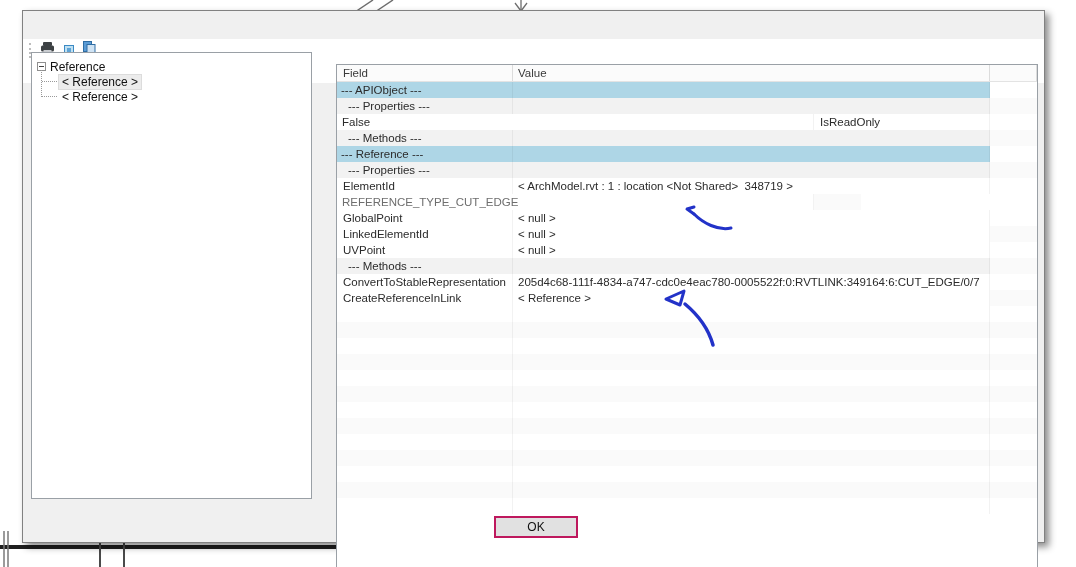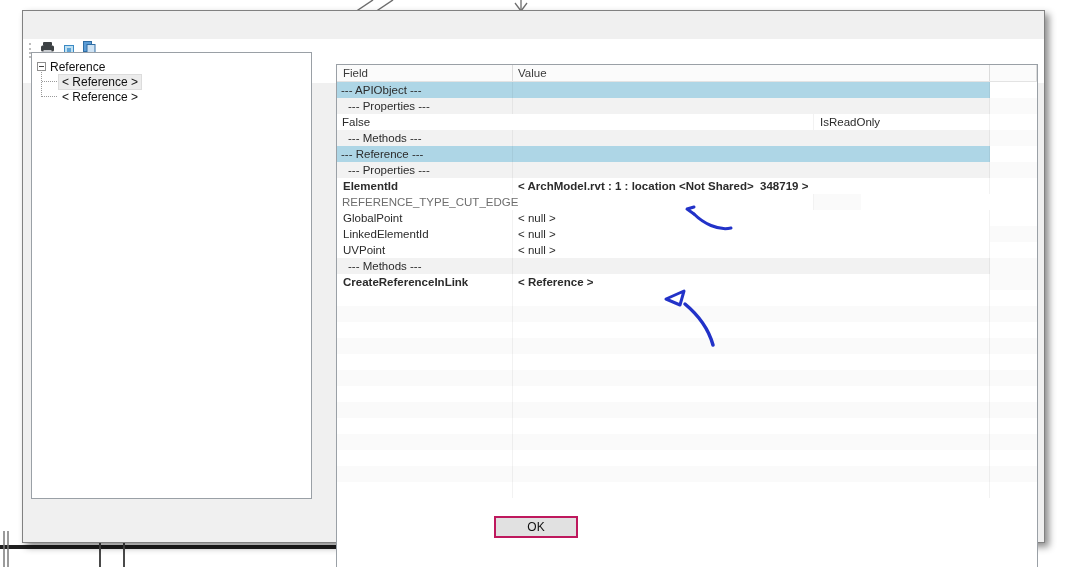--- a/index.html
+++ b/index.html
@@ -69,21 +69,21 @@
   .grid-header .hcell { line-height:16px; color:#3a3a3a; border-right:1px solid #dcdcdc; }
   .grid-row { display:flex; height:16px; }
   .cell { line-height:16px; white-space:pre; overflow:hidden; border-right:1px solid rgba(0,0,0,0.05); }
   .cf { width:176px; padding-left:6px; }
   .cv { width:477px; padding-left:5px; }
   .cs { width:47px; border-right:none; }
   .hl { background:#aed6e6; }
   .sub { background:#f2f2f2; }
   .sub.cf { padding-left:11px; }
   .sec.cf { padding-left:4px; }
-  .bold { font-weight:bold; }
+  .bold { font-weight:normal; }
   .muted { color:#6e6e6e; }
   .alt { background:#fafafa; }
 
   
   .ok-button {
     position:absolute; left:471px; top:505px; width:84px; height:22px;
     background:#e1e1e1; border:2px solid #be185d;
     font-size:12px; color:#111; display:flex; align-items:center; justify-content:center;
   }
 
@@ -218,20 +218,25 @@
         <div class="grid-row">
           <div class="cell cf">UVPoint</div>
           <div class="cell cv">&lt; null &gt;</div>
           <div class="cell cs"></div>
         </div>
         <div class="grid-row">
           <div class="cell cf sub">--- Methods ---</div>
           <div class="cell cv sub"></div>
           <div class="cell cs alt"></div>
         </div>
+        <div class="grid-row">
+          <div class="cell cf">ConvertToStableRepresentation</div>
+          <div class="cell cv">205d4c68-111f-4834-a747-cdc0e4eac780-0005522f:0:RVTLINK:349164:6:CUT_EDGE/0/7</div>
+          <div class="cell cs"></div>
+        </div>
         <div class="grid-row bold">
           <div class="cell cf">CreateReferenceInLink</div>
           <div class="cell cv">&lt; Reference &gt;</div>
           <div class="cell cs alt"></div>
         </div>
         <div class="grid-row">
           <div class="cell cf"></div>
           <div class="cell cv"></div>
           <div class="cell cs"></div>
         </div>

